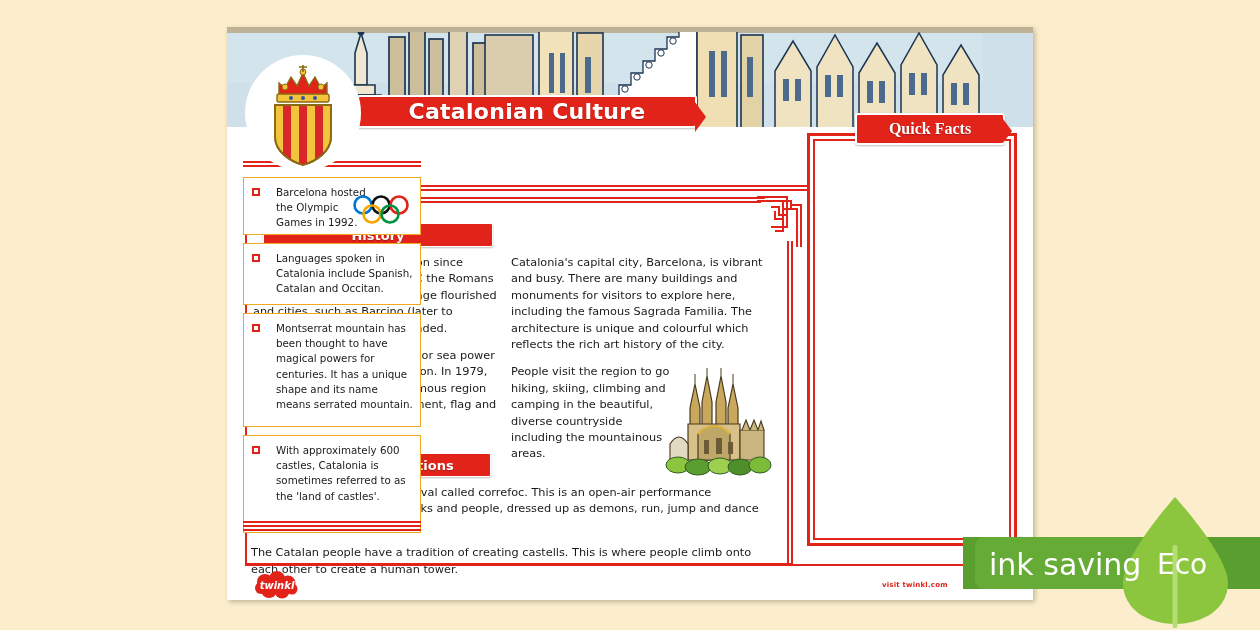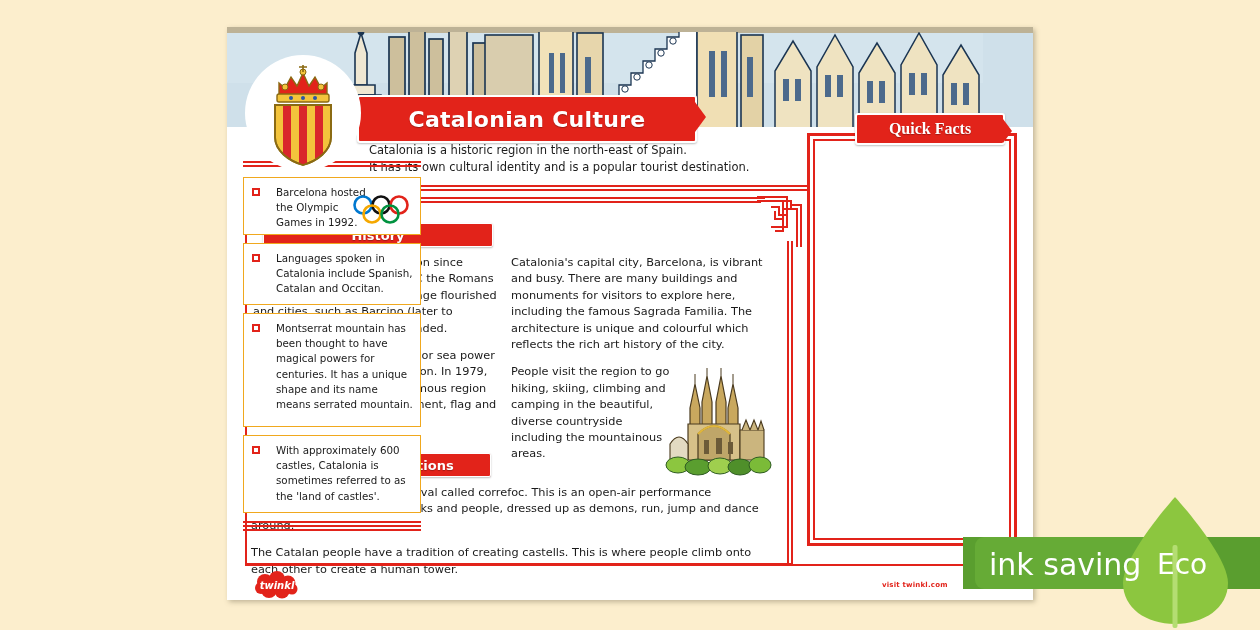--- a/index.html
+++ b/index.html
@@ -52,21 +52,21 @@
     background: #fff;
     border-radius: 50%;
     z-index: 6;
   }
   .crest-art { position:absolute; left:18px; top:28px; width:116px; height:116px; z-index:7; }
 
   
   .title-banner {
     position: absolute;
     left: 130px; top: 68px;
-    width: 340px; height: 48px;
+    width: 340px; height: 33px;
     background: #e2231a;
     border: 2px solid #fff;
     border-radius: 3px;
     z-index: 5;
     box-shadow: 0 1px 2px rgba(0,0,0,.25);
     display: flex; align-items: center; justify-content: center;
   }
   .title-banner::after {
     content: "";
     position: absolute; right: -11px; top: 5px;
@@ -379,24 +379,20 @@
         <rect x="70" y="48" width="8" height="64" fill="#d9262b"></rect>
       </g>
       <path d="M30 50 H86 V82 C86 96 72 106 58 110 C44 106 30 96 30 82 Z" fill="none" stroke="#8a6a12" stroke-width="1.8"></path>
     </g>
   </svg>
 
   <div class="title-banner">
     <span>Catalonian Culture</span>
   </div>
 
-  <div class="intro">
-    <div>Catalonia is a historic region in the north-east of Spain.</div>
-    <div>It has its own cultural identity and is a popular tourist destination.</div>
-  </div>
 
   <div class="rule-double">
     <i></i>
       <i></i>
   </div>
 
   <div class="main-frame">
     <span class="mf-line mf-top"></span>
     <span class="mf-line mf-top2"></span>
     <span class="mf-line mf-left"></span>
@@ -517,21 +513,21 @@
     </div>
   </div>
 
   <div class="fact-box" style="top:286px; height:114px;">
     <div class="fact-row">
       <span class="bullet"></span>
       <span class="fact-txt">Montserrat mountain has been thought to have magical powers for centuries. It has a unique shape and its name means serrated mountain.</span>
     </div>
   </div>
 
-  <div class="fact-box" style="top:408px; height:78px;">
+  <div class="fact-box" style="top:408px; height:98px;">
     <div class="fact-row">
       <span class="bullet"></span>
       <span class="fact-txt"> With approximately 600 castles, Catalonia is sometimes referred to as the 'land of castles'.</span>
     </div>
   </div>
 
   <div class="qf-rules" style="top:494px;">
     <i></i>
       <i></i>
       <i></i>

